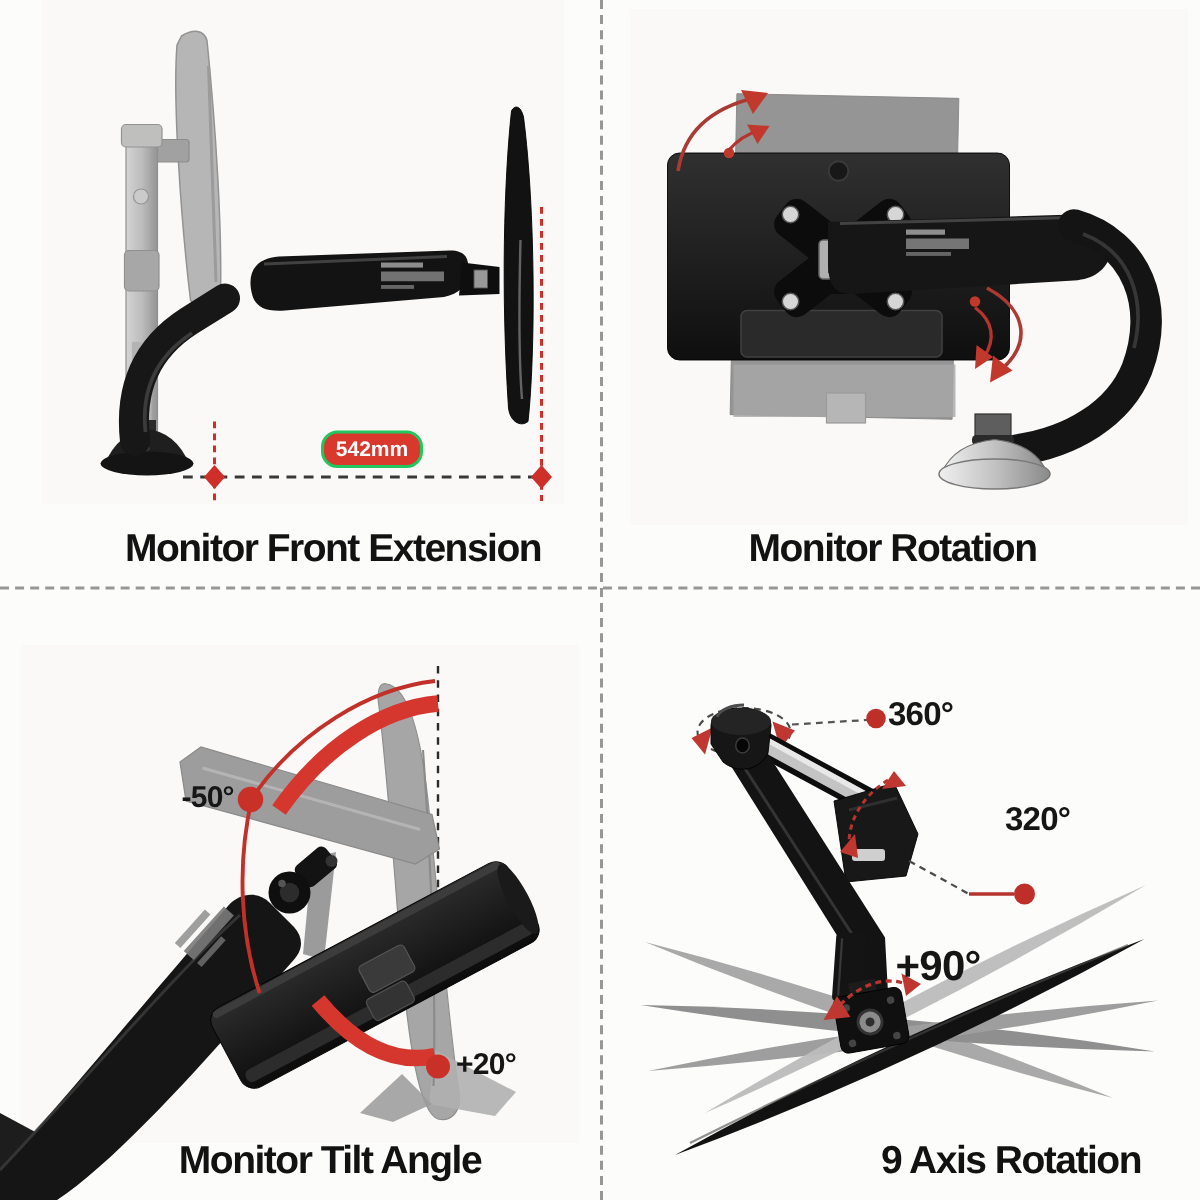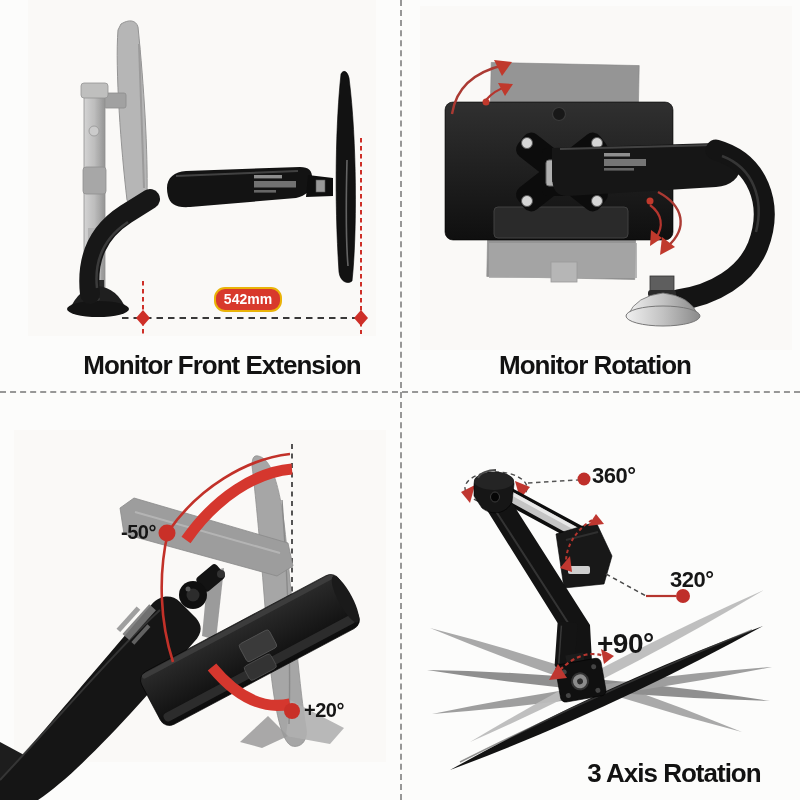--- a/index.html
+++ b/index.html
@@ -4,21 +4,21 @@
 <style>
   html,body{margin:0;padding:0;background:#ffffff;}
   .stage{position:relative;width:800px;height:800px;background:#fcfcfb;overflow:hidden;
          font-family:"Liberation Sans",sans-serif;}
   .quad{position:absolute;}
   .divider-v{position:absolute;left:400px;top:0;height:800px;width:0;border-left:2px dashed #979797;}
   .divider-h{position:absolute;top:391px;left:0;width:800px;height:0;border-top:2px dashed #979797;}
   .title{position:absolute;transform:translateX(-50%);font-weight:bold;font-size:26px;
          letter-spacing:-1px;color:#121212;white-space:nowrap;}
   .badge{position:absolute;left:214px;top:287px;width:64px;height:21px;background:#d8392c;
-         border:2px solid #eab308;border-radius:11px;color:#ffffff;font-weight:bold;
+         border:2px solid #22c55e;border-radius:11px;color:#ffffff;font-weight:bold;
          font-size:14px;line-height:21px;text-align:center;}
   .lbl{position:absolute;font-weight:bold;color:#161616;white-space:nowrap;letter-spacing:-0.5px;}
   .lbl-sm{font-size:20px;}
   .lbl-lg{font-size:22px;}
   .lbl-md{font-size:28px;}
 </style>
 </head>
 <body>
 
 <div class="stage">
@@ -260,23 +260,24 @@
       <path d="M549,680 L558,664 L567,678 Z" fill="#bf3730"></path>
       <path d="M614,656 L601,649 L604,664 Z" fill="#bf3730"></path>
     </g>
   </svg>
 
   <div class="divider-v"></div>
   <div class="divider-h"></div>
 
   <div class="title" style="left:595px;top:350px">Monitor Rotation</div>
   <div class="title" style="left:222px;top:350px">Monitor Front Extension</div>
-  <div class="title" style="left:674px;top:758px">3 Axis Rotation</div>
+  <div class="title" style="left:220px;top:758px">Monitor Tilt Angle</div>
+  <div class="title" style="left:674px;top:758px">9 Axis Rotation</div>
 
   <div class="badge">542mm</div>
 
   <div class="lbl lbl-sm" style="left:121px;top:521px">-50°</div>
   <div class="lbl lbl-sm" style="left:304px;top:699px">+20°</div>
   <div class="lbl lbl-lg" style="left:592px;top:463px">360°</div>
-  <div class="lbl lbl-lg" style="left:670px;top:567px">320°</div>
+  <div class="lbl lbl-lg" style="left:670px;top:533px">320°</div>
   <div class="lbl lbl-md" style="left:597px;top:628px">+90°</div>
 
 </div>
 
 </body></html>

